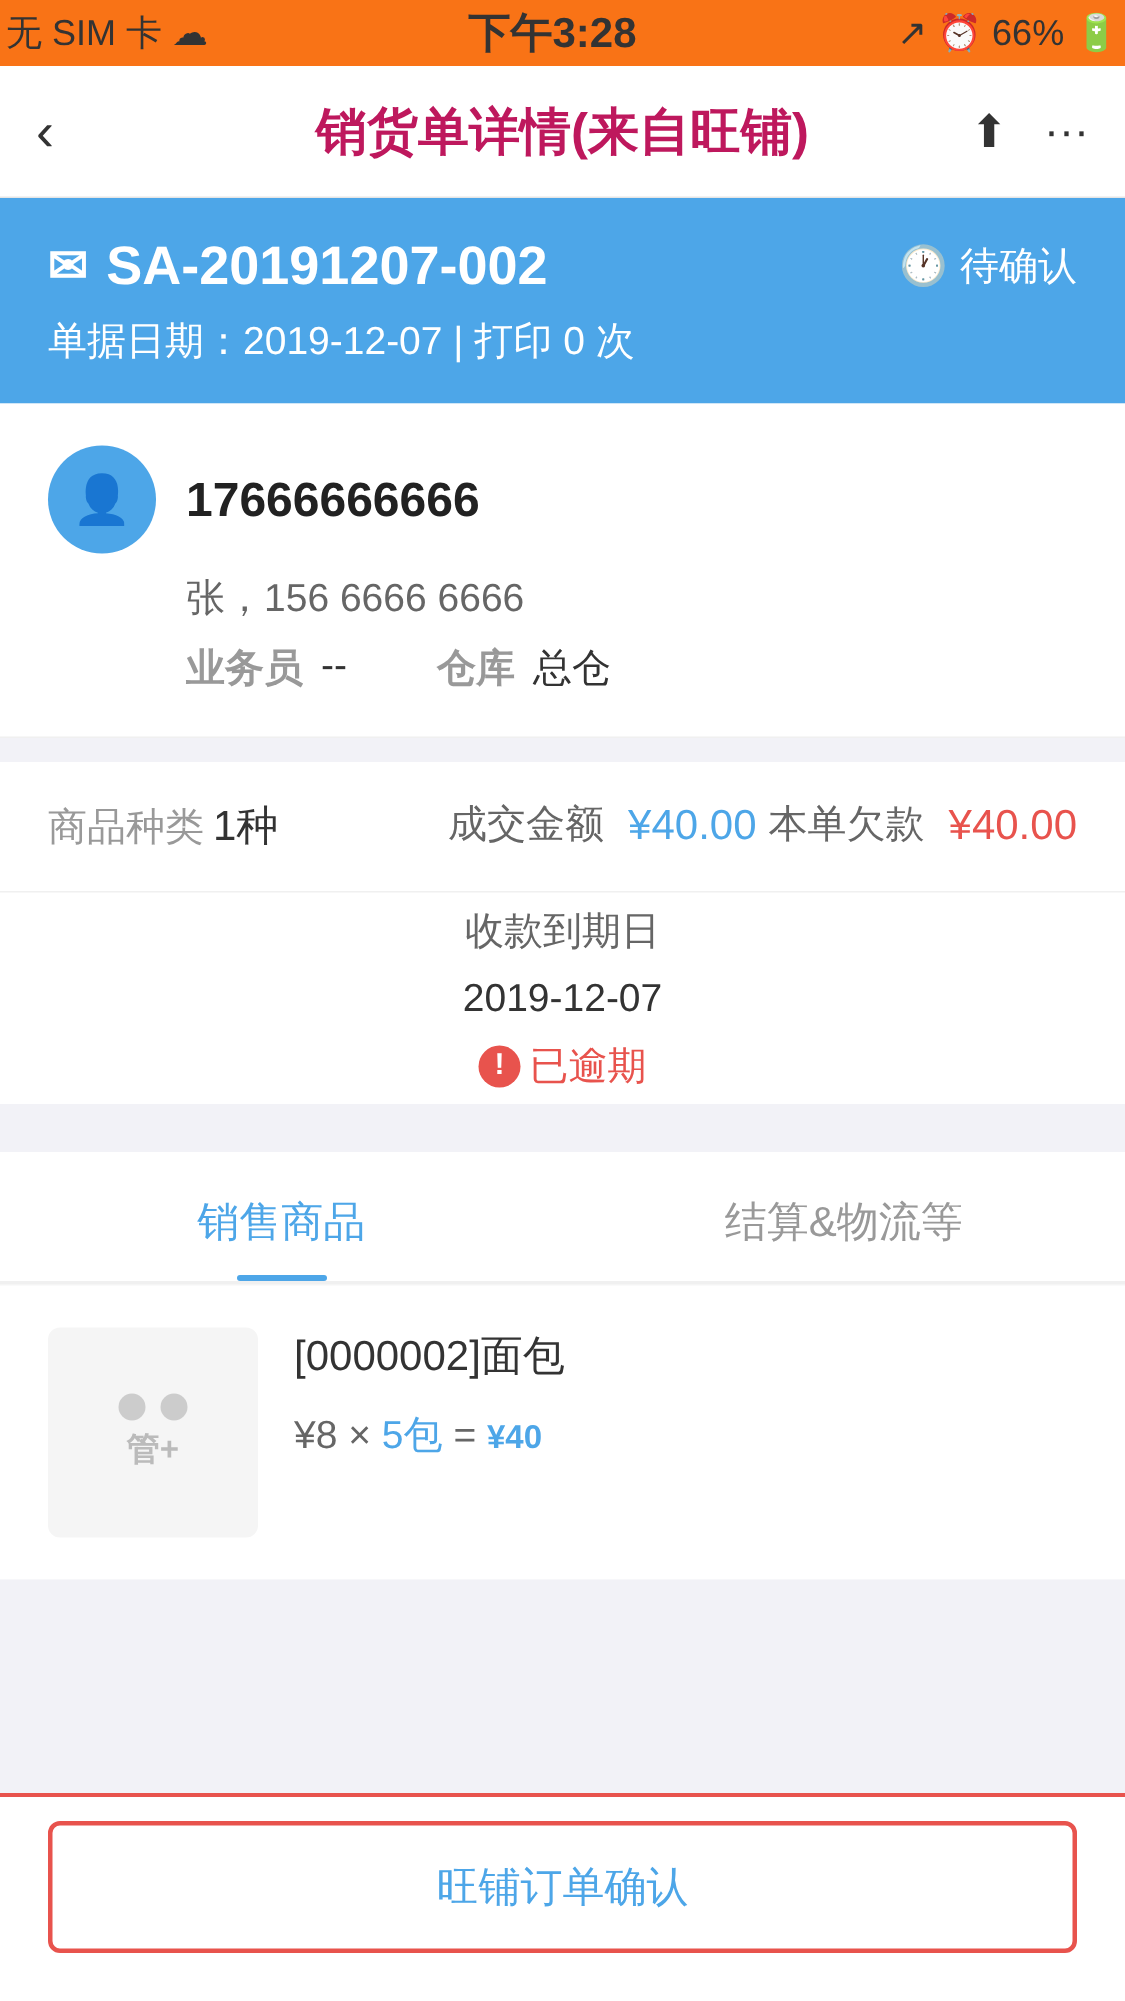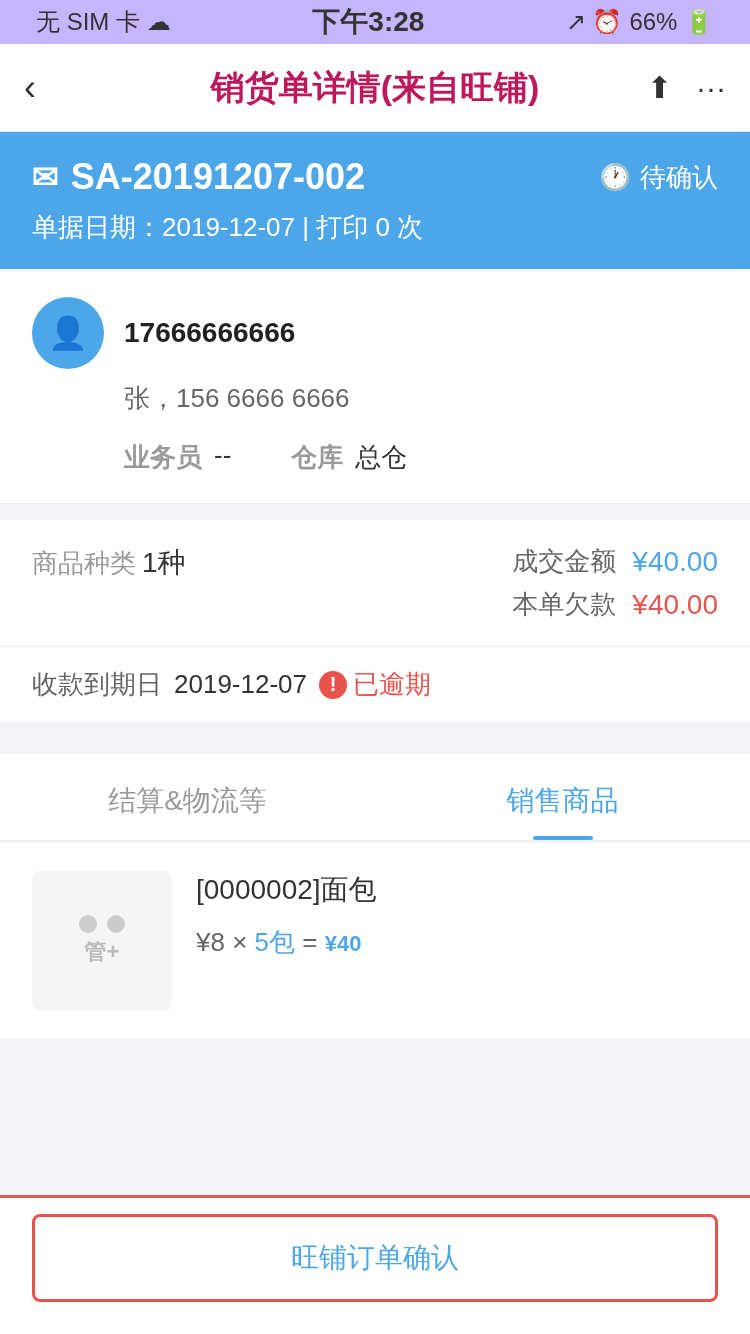--- a/index.html
+++ b/index.html
@@ -9,25 +9,25 @@
       min-height: 1334px;
       font-family: -apple-system, "PingFang SC", "Helvetica Neue", sans-serif;
       background: #f2f2f7;
       font-size: 28px;
       color: #333;
     }
 
     
     .status-bar {
       height: 44px;
-      background: #c4b5fd;
+      background: #f97316;
       display: flex;
       align-items: center;
       justify-content: space-between;
-      padding: 0 36px;
+      padding: 0 4px;
       font-size: 24px;
       font-weight: 500;
     }
     .status-left { display: flex; align-items: center; gap: 10px; }
     .status-center { font-size: 28px; font-weight: 600; }
     .status-right { display: flex; align-items: center; gap: 8px; font-size: 24px; }
 
     
     .nav-bar {
       height: 88px;
@@ -120,29 +120,29 @@
       border-radius: 50%;
       background: #4da6e8;
       display: flex;
       align-items: center;
       justify-content: center;
       color: #fff;
       font-size: 32px;
       flex-shrink: 0;
     }
     .customer-phone {
-      font-size: 28px;
+      font-size: 32px;
       font-weight: 600;
       color: #222;
     }
     .customer-info {
       font-size: 26px;
       color: #666;
       padding-left: 92px;
-      margin-bottom: 24px;
+      margin-bottom: 12px;
     }
     .customer-meta {
       display: flex;
       gap: 60px;
       padding-left: 92px;
       font-size: 26px;
       color: #666;
     }
     .customer-meta-item {
       display: flex;
@@ -172,42 +172,43 @@
       align-items: center;
       gap: 6px;
       font-size: 26px;
       color: #666;
       justify-content: space-between;
     }
     .summary-label { color: #999; font-size: 26px; }
     .summary-val-main { font-size: 28px; color: #333; }
     .summary-right {
       display: flex;
-      flex-direction: column;
+      flex-direction: row;
       align-items: flex-end;
       gap: 8px;
     }
     .summary-item {
       display: flex;
       gap: 16px;
       align-items: center;
     }
     .summary-item-label { font-size: 26px; color: #666; }
     .amount-blue { color: #4da6e8; font-size: 28px; }
     .amount-red { color: #e8534d; font-size: 28px; }
 
     
     .due-section {
       background: #fff;
-      padding: 20px 32px;
+      padding: 8px 32px;
       border-top: 1px solid #f0f0f0;
       display: flex;
       align-items: center;
       gap: 12px;
       font-size: 26px;
+      flex-direction: column;
     }
     .due-label { color: #666; }
     .due-date { color: #333; }
     .overdue-badge {
       display: flex;
       align-items: center;
       gap: 6px;
       color: #e8534d;
       font-size: 26px;
     }
@@ -430,22 +431,22 @@
   <div class="overdue-badge">
     <div class="overdue-icon">!</div>
     <span>已逾期</span>
   </div>
 </div>
 
 <div class="divider"></div>
 
 <div class="tabs-section">
   <div class="tabs-header">
+    <div class="tab-item active">销售商品</div>
     <div class="tab-item">结算&amp;物流等</div>
-    <div class="tab-item active">销售商品</div>
   </div>
 
   <div class="product-item">
     <div class="product-image">
       <div class="logo-owl">
         <div class="eyes">
           <div class="eye"></div>
           <div class="eye"></div>
         </div>
         <div class="brand">管+</div>

